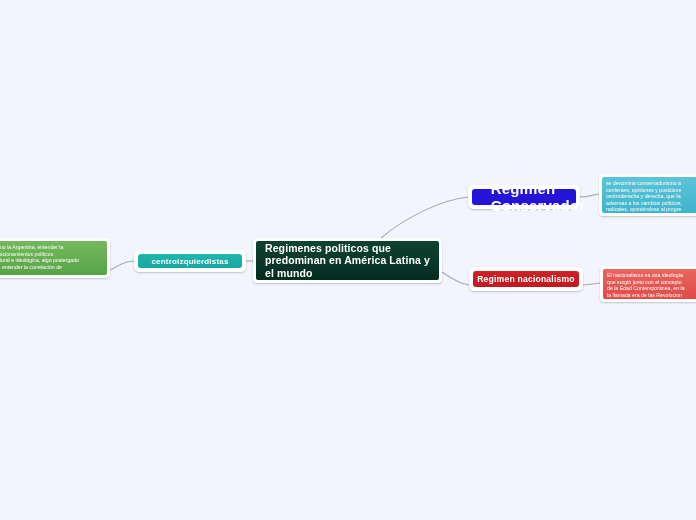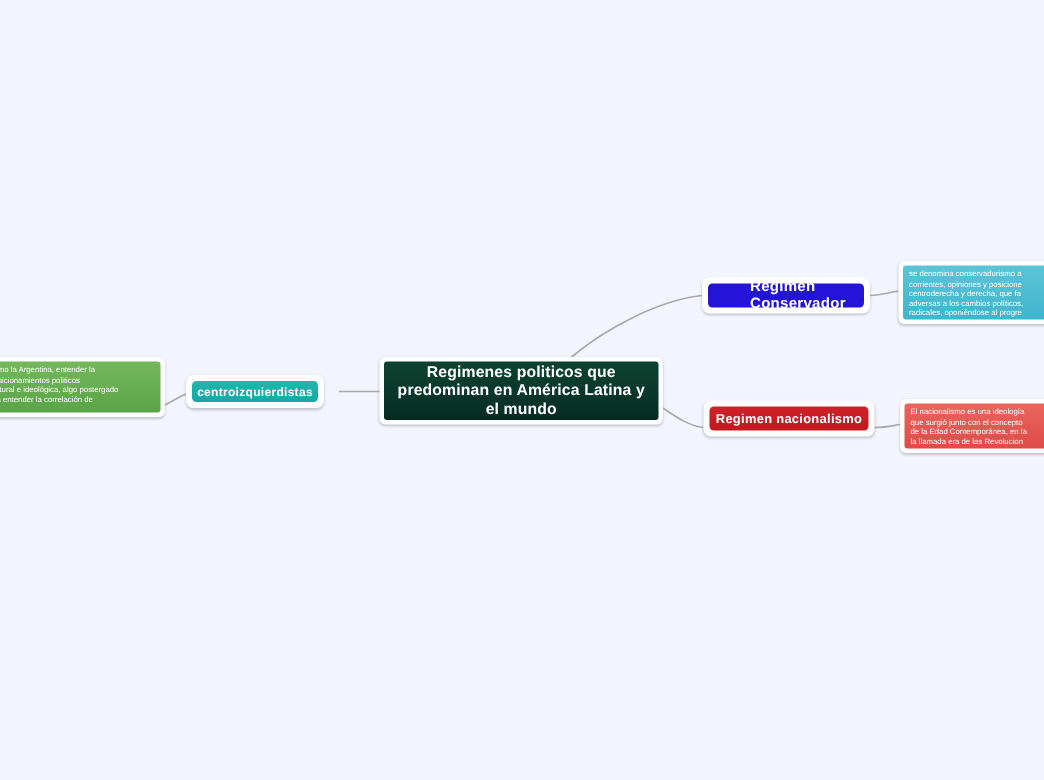--- a/index.html
+++ b/index.html
@@ -51,21 +51,20 @@
     width: 189px;
     height: 45px;
     padding: 3px;
     border-radius: 4px;
   }
   #node-central .inner {
     background: linear-gradient(to bottom, #0d4330 0%, #09372a 55%, #062b20 100%);
     border-radius: 2px;
     padding: 5px 9px;
     align-items: center;
-    text-align: center;
   }
   #node-central .label {
     color: #ffffff;
     font-size: 10.5px;
     font-weight: bold;
     line-height: 12.4px;
     letter-spacing: 0.1px;
   }
 
   
@@ -74,21 +73,21 @@
     top: 185px;
     width: 112px;
     height: 24px;
   }
   #node-conservador .inner {
     background: #2314d8;
     justify-content: center;
   }
   #node-conservador .label {
     color: #ffffff;
-    font-size: 10px;
+    font-size: 15px;
     font-weight: bold;
     letter-spacing: 0.2px;
     padding-left: 28px;
   }
 
   
   #node-nacionalismo {
     left: 469px;
     top: 267px;
     width: 114px;
@@ -100,23 +99,23 @@
   }
   #node-nacionalismo .label {
     color: #ffffff;
     font-size: 8.6px;
     font-weight: bold;
     letter-spacing: 0.2px;
   }
 
   
   #node-centroizquierdistas {
-    left: 124px;
+    left: 134px;
     top: 250px;
-    width: 92px;
+    width: 112px;
     height: 22px;
   }
   #node-centroizquierdistas .inner {
     background: linear-gradient(to bottom, #22b6ae 0%, #17a8a2 100%);
     justify-content: center;
   }
   #node-centroizquierdistas .label {
     color: #ffffff;
     font-size: 8px;
     font-weight: bold;

